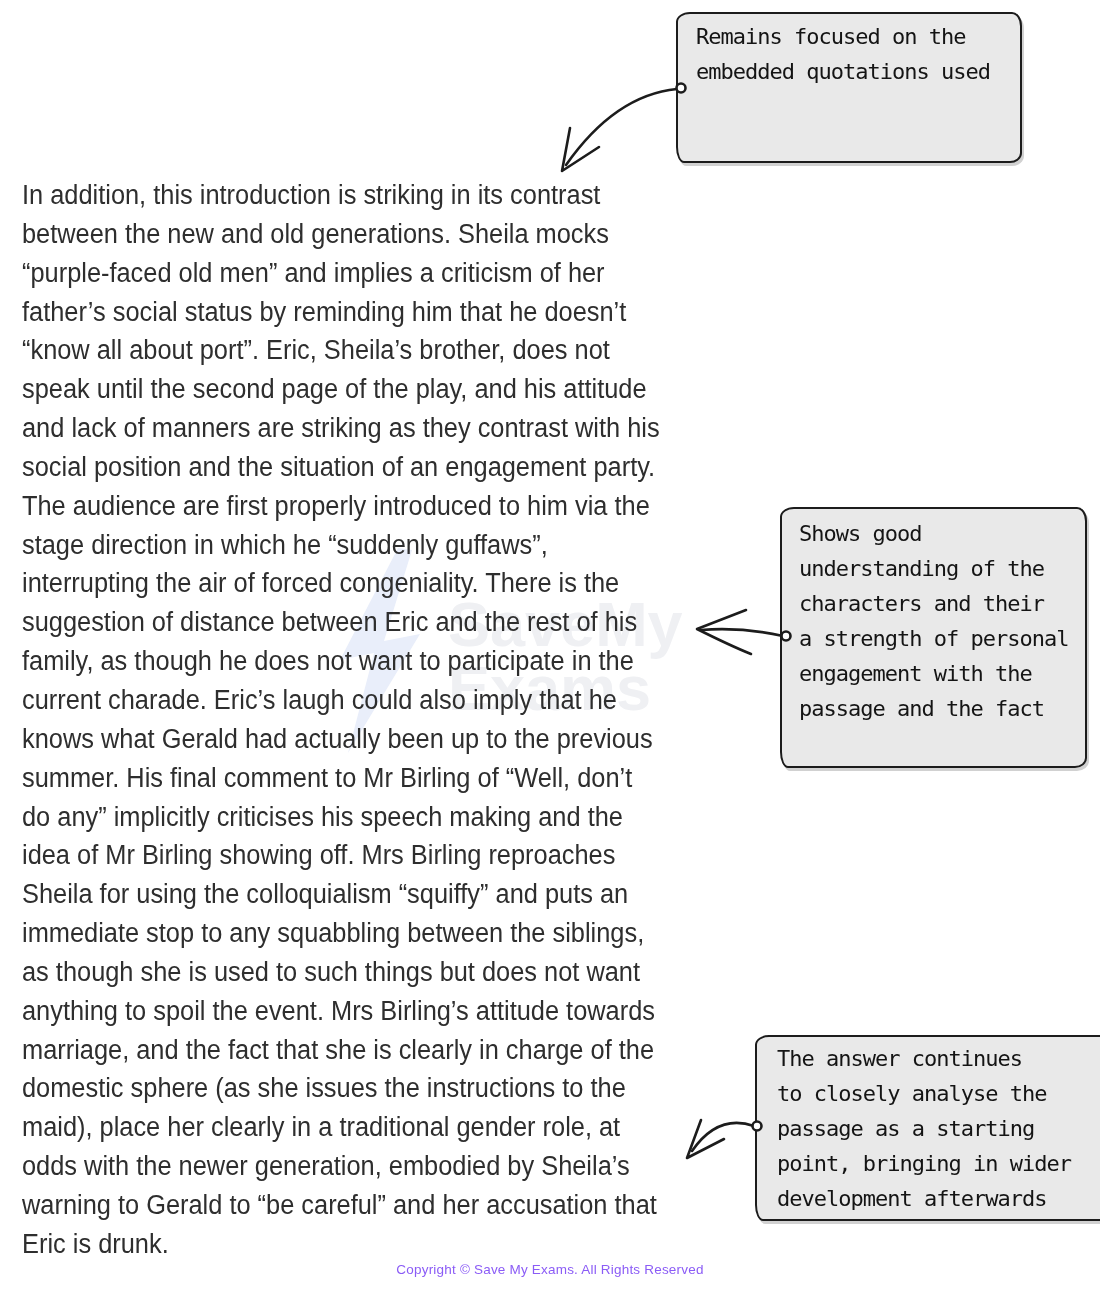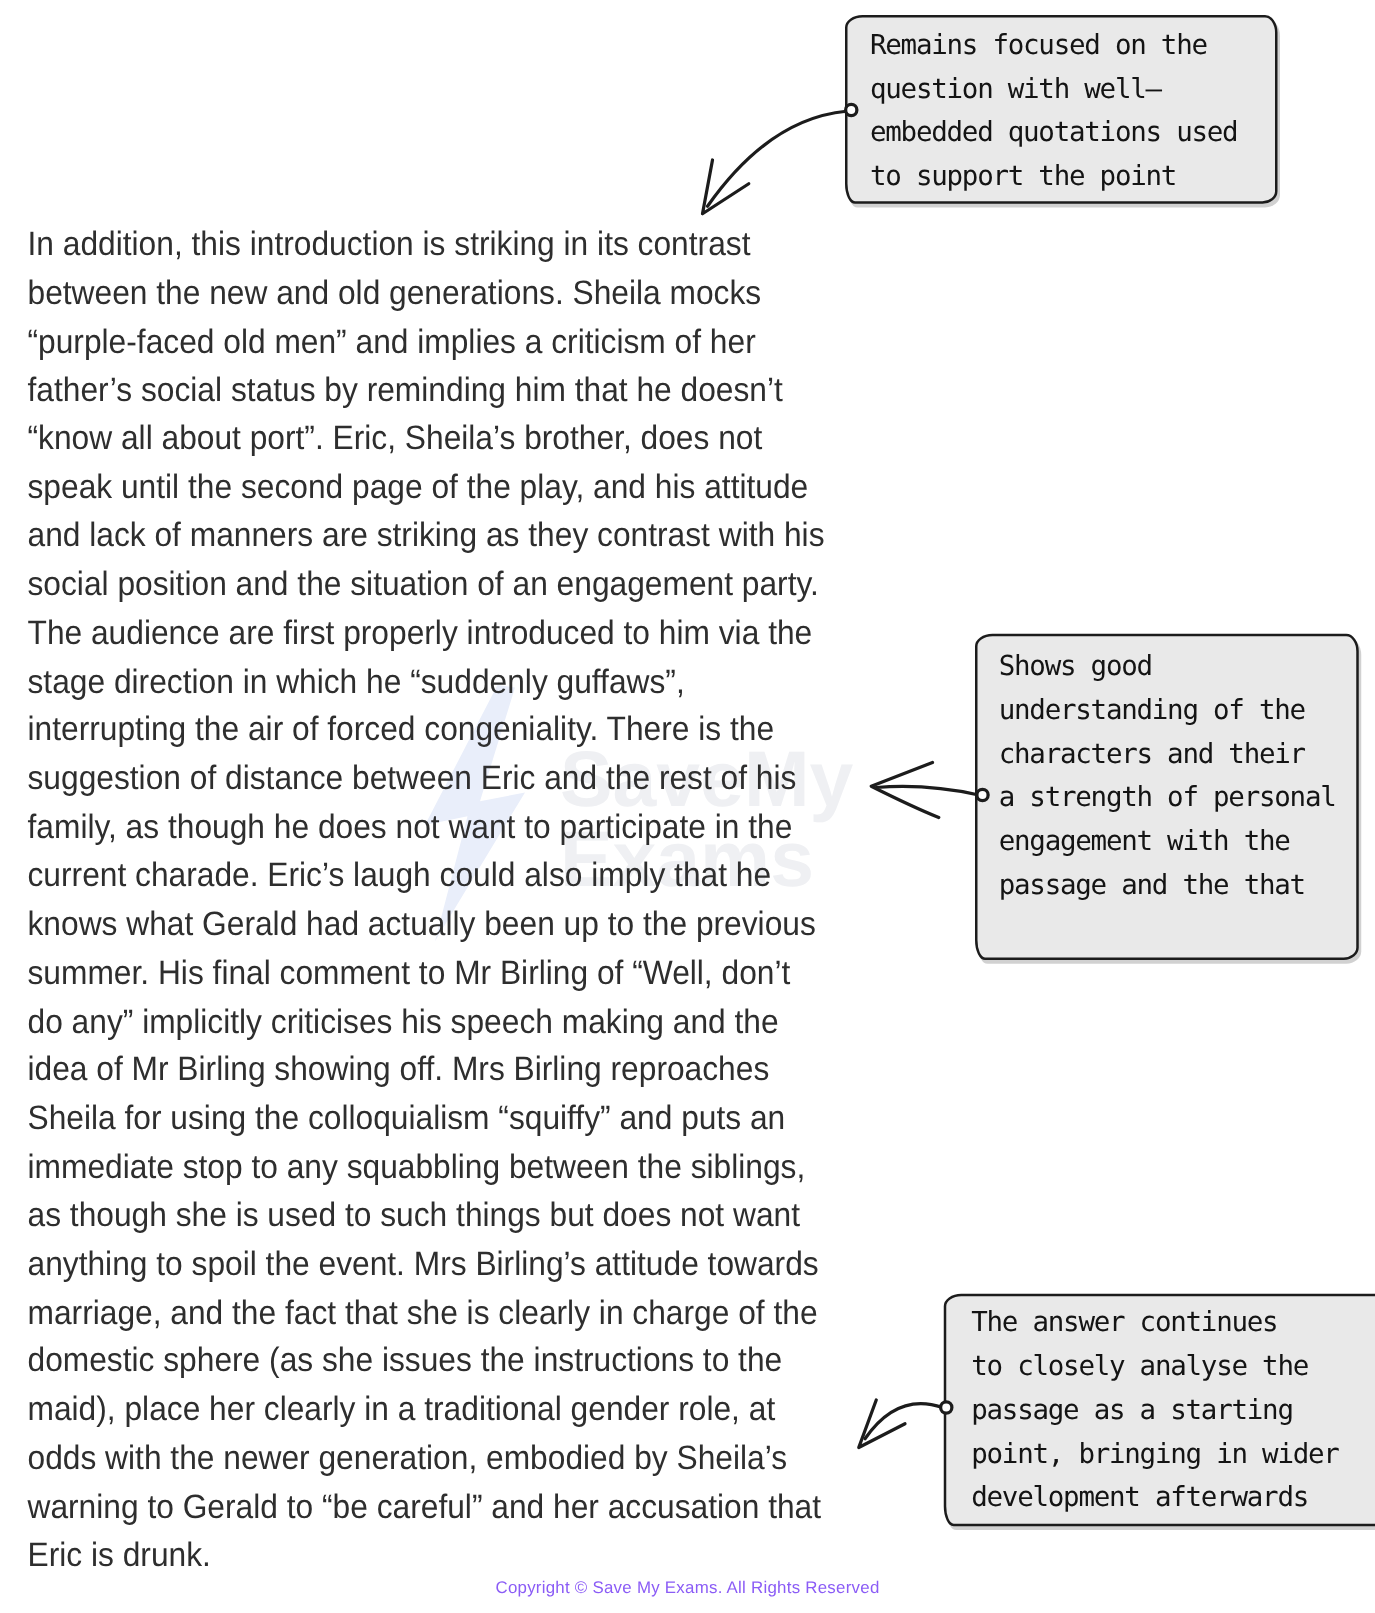--- a/index.html
+++ b/index.html
@@ -115,32 +115,30 @@
   <div class="line">marriage, and the fact that she is clearly in charge of the</div>
   <div class="line">domestic sphere (as she issues the instructions to the</div>
   <div class="line">maid), place her clearly in a traditional gender role, at</div>
   <div class="line">odds with the newer generation, embodied by Sheila’s</div>
   <div class="line">warning to Gerald to “be careful” and her accusation that</div>
   <div class="line">Eric is drunk.</div>
 </div>
 
 <div class="callout callout-focus">
   <div class="line">Remains focused on the</div>
-  <div class="line">question with well—</div>
   <div class="line">embedded quotations used</div>
-  <div class="line">to support the point</div>
 </div>
 
 <div class="callout callout-understanding">
   <div class="line">Shows good</div>
   <div class="line">understanding of the</div>
   <div class="line">characters and their</div>
   <div class="line">a strength of personal</div>
   <div class="line">engagement with the</div>
-  <div class="line">passage and the that</div>
+  <div class="line">passage and the fact</div>
 </div>
 
 <div class="callout callout-analysis">
   <div class="line">The answer continues</div>
   <div class="line">to closely analyse the</div>
   <div class="line">passage as a starting</div>
   <div class="line">point, bringing in wider</div>
   <div class="line">development afterwards</div>
 </div>
 

